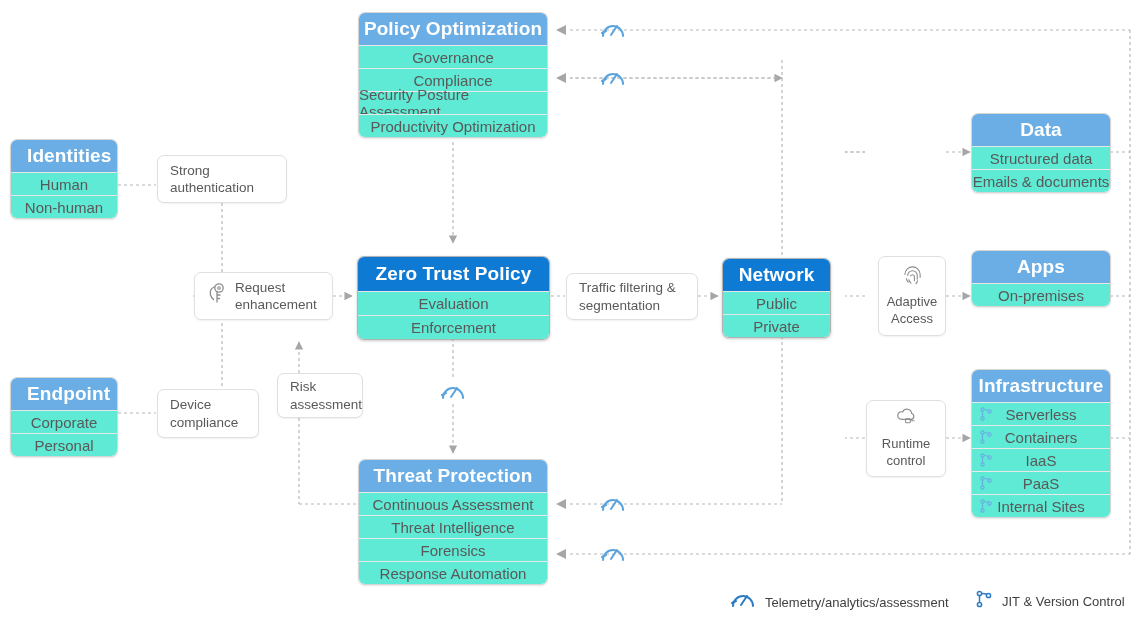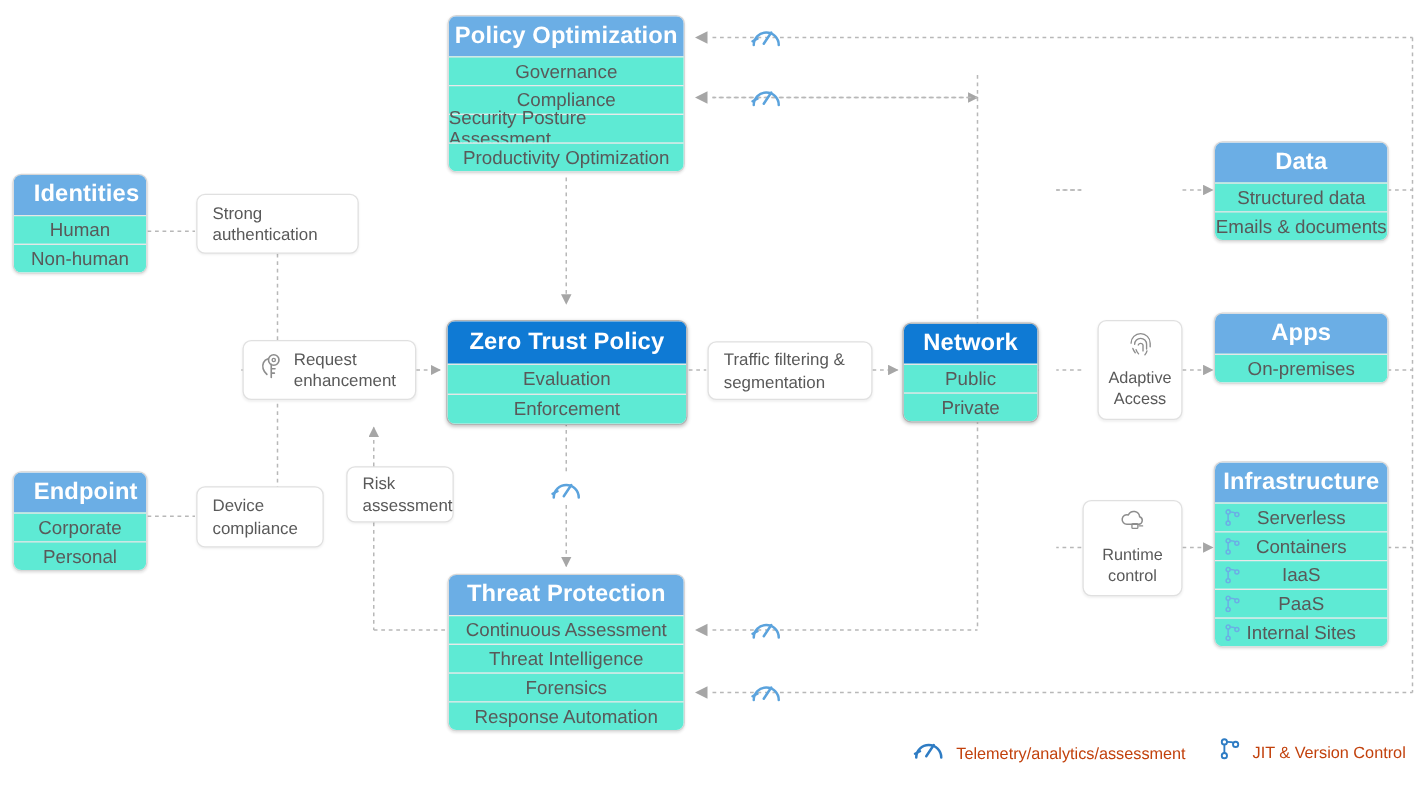--- a/index.html
+++ b/index.html
@@ -45,21 +45,21 @@
   .note.pad{padding:0 12px;}
   .note.center{justify-content:center;text-align:center;flex-direction:column;}
   .note.withicon{padding-left:10px;gap:8px;}
   .note .txt{white-space:pre-line;}
 
   
   .telemetry{position:absolute;width:26px;height:20px;}
 
   
   .legend{position:absolute;display:flex;align-items:center;gap:9px;}
-  .legend .lbl{font-size:13px;color:#c2410c;}
+  .legend .lbl{font-size:13px;color:#404040;}
 </style>
 </head>
 <body>
 
 <div id="canvas">
 
   <svg class="wires" viewBox="0 0 1142 630" xmlns="http://www.w3.org/2000/svg">
     <defs>
       <marker id="ar" viewBox="0 0 10 10" refX="9" refY="5" markerWidth="7" markerHeight="7" orient="auto-start-reverse">
         <path d="M0,0 L10,5 L0,10 z" fill="#a6a6a6"></path>

